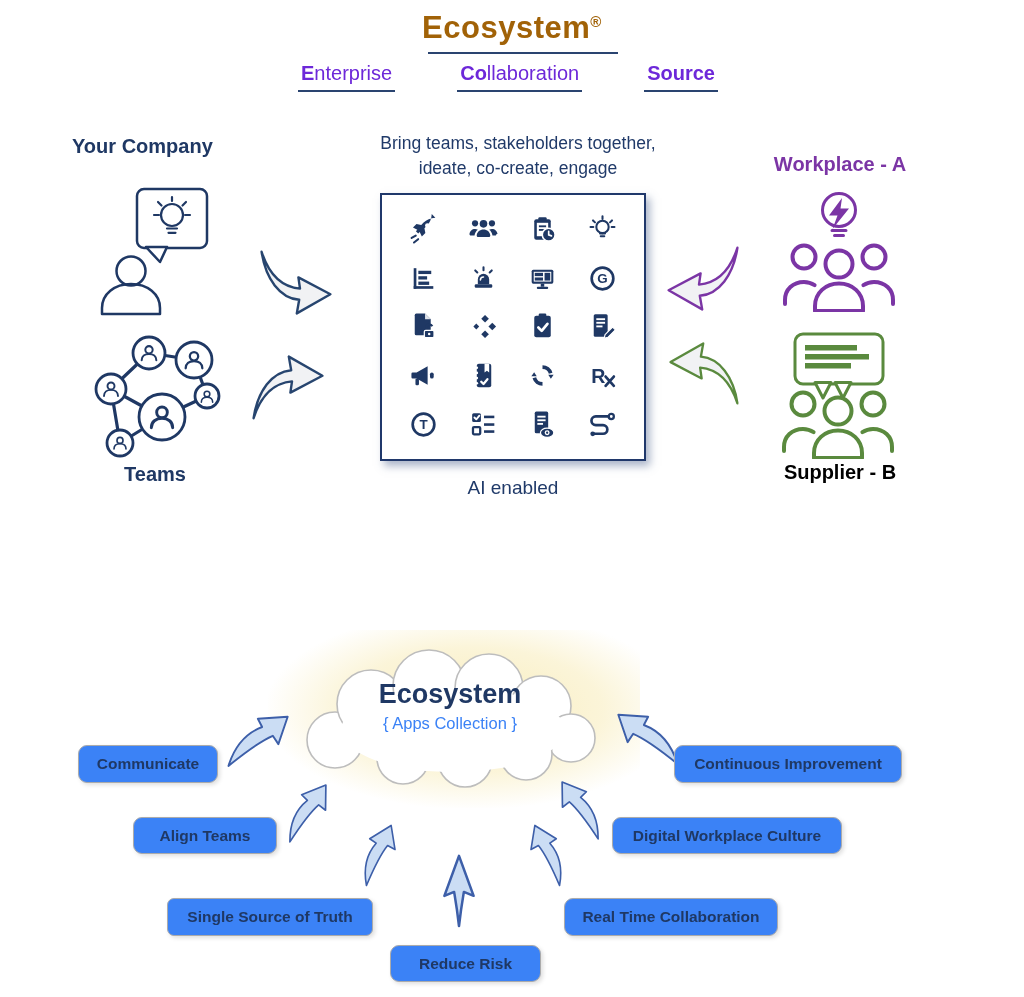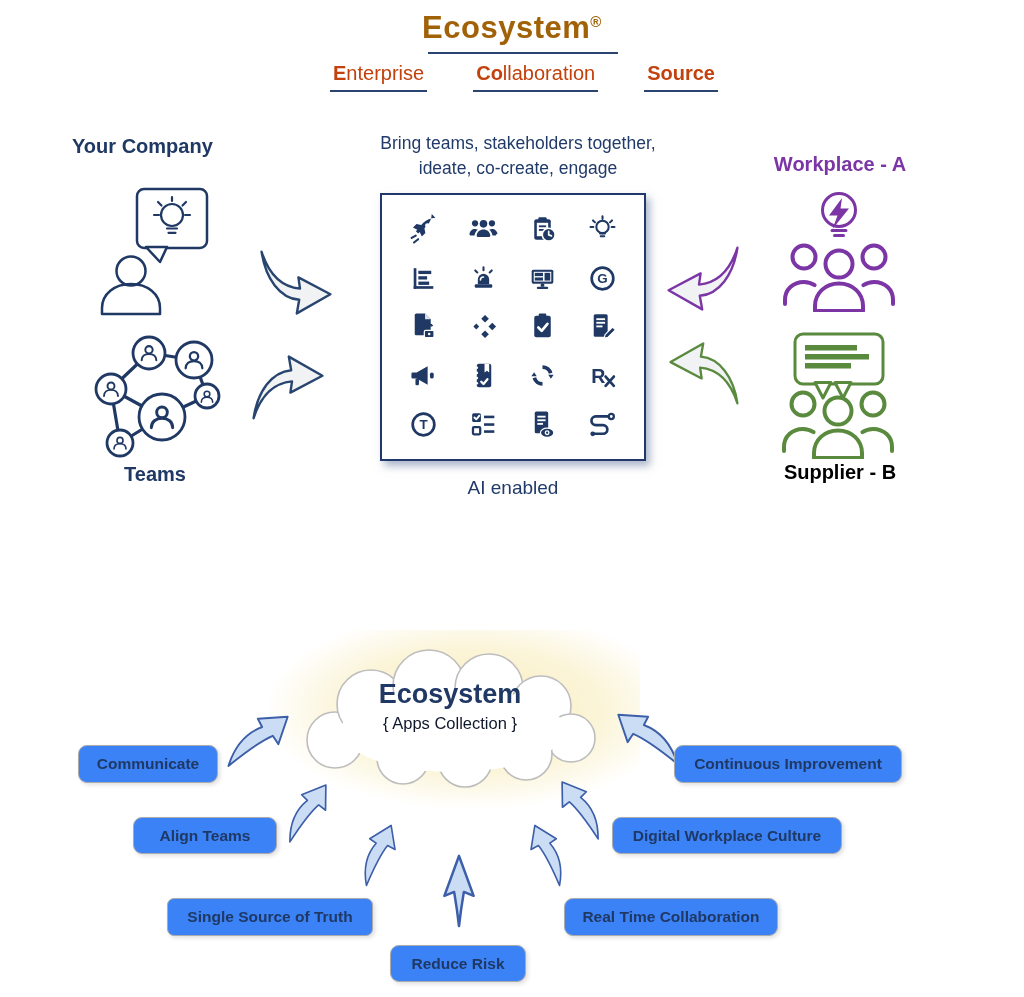--- a/index.html
+++ b/index.html
@@ -6,21 +6,21 @@
   .canvas{position:relative;width:1024px;height:997px;background:#fff;overflow:hidden;
           font-family:"Liberation Sans",sans-serif;color:#1F3864;}
   .abs{position:absolute;}
   .center{text-align:center;}
 
   
   .main-title{left:0;top:10px;width:1024px;font-size:31px;font-weight:bold;color:#a16207;letter-spacing:.5px;}
   .main-title sup{font-size:15px;vertical-align:super;}
   .title-underline{left:428px;top:52px;width:190px;height:2px;background:#2A4470;}
   .subtitle-row{left:298px;top:62px;width:420px;display:flex;justify-content:space-between;}
-  .subtitle-word{font-size:20px;color:#c2410c;padding:0 3px 5px 3px;border-bottom:2px solid #2A4470;margin-left:32px;}
+  .subtitle-word{font-size:20px;color:#6d28d9;padding:0 3px 5px 3px;border-bottom:2px solid #2A4470;}
   .subtitle-word b{font-weight:bold;}
 
   
   .lbl{font-weight:bold;font-size:20px;color:#1F3864;}
   .purple{color:#7B35A5;}
   .olive{color:#000000;}
 
   .caption{left:318px;top:131px;width:400px;font-size:17.5px;line-height:1.4;color:#203A69;}
 
   
@@ -31,21 +31,21 @@
   .icon-box svg{display:block;}
   .ai-label{left:380px;top:477px;width:266px;font-size:19px;color:#203A69;}
 
   
   .oi{stroke:#1F3864;fill:none;stroke-linecap:round;stroke-linejoin:round;}
 
   
   .glow{left:268px;top:630px;width:372px;height:178px;
         background:radial-gradient(ellipse at 55% 45%, rgba(248,236,185,.95) 0%, rgba(248,236,185,.55) 45%, rgba(248,236,185,0) 72%);}
   .cloud-title{left:300px;top:679px;width:300px;font-size:27px;font-weight:bold;color:#1F3864;}
-  .cloud-sub{left:300px;top:714px;width:300px;font-size:16.5px;color:#0f172a;}
+  .cloud-sub{left:300px;top:714px;width:300px;font-size:16.5px;color:#3b82f6;}
 
   
   .benefit{background:#3b82f6;border:1px solid #ABABAB;border-radius:9px;box-shadow:2px 2px 4px rgba(0,0,0,.13);
            display:flex;align-items:center;justify-content:center;
            font-weight:bold;font-size:15.5px;color:#1F3864;box-sizing:border-box;}
 </style>
 </head>
 <body>
 
 <div class="canvas">
@@ -351,18 +351,18 @@
   <svg class="abs" style="left:552px;top:768px;transform:rotate(12deg) scaleX(-1);" width="56" height="86">
       <use href="#blue-arrow"></use>
     </svg>
   <svg class="abs" style="left:612px;top:708px;transform:rotate(-6deg) scaleX(-1);" width="72" height="64">
       <use href="#blue-arrow"></use>
     </svg>
 
   <div class="abs benefit" style="left:78px;top:745px;width:140px;height:38px;">Communicate</div>
   <div class="abs benefit" style="left:133px;top:817px;width:144px;height:37px;">Align Teams</div>
   <div class="abs benefit" style="left:167px;top:898px;width:206px;height:38px;border-radius:7px;">Single Source of Truth</div>
-  <div class="abs benefit" style="left:390px;top:945px;width:136px;height:37px;">Reduce Risk</div>
+  <div class="abs benefit" style="left:390px;top:945px;width:151px;height:37px;">Reduce Risk</div>
   <div class="abs benefit" style="left:564px;top:898px;width:214px;height:38px;">Real Time Collaboration</div>
   <div class="abs benefit" style="left:612px;top:817px;width:230px;height:37px;">Digital Workplace Culture</div>
   <div class="abs benefit" style="left:674px;top:745px;width:228px;height:38px;">Continuous Improvement</div>
 
 </div>
 
 </body></html>

